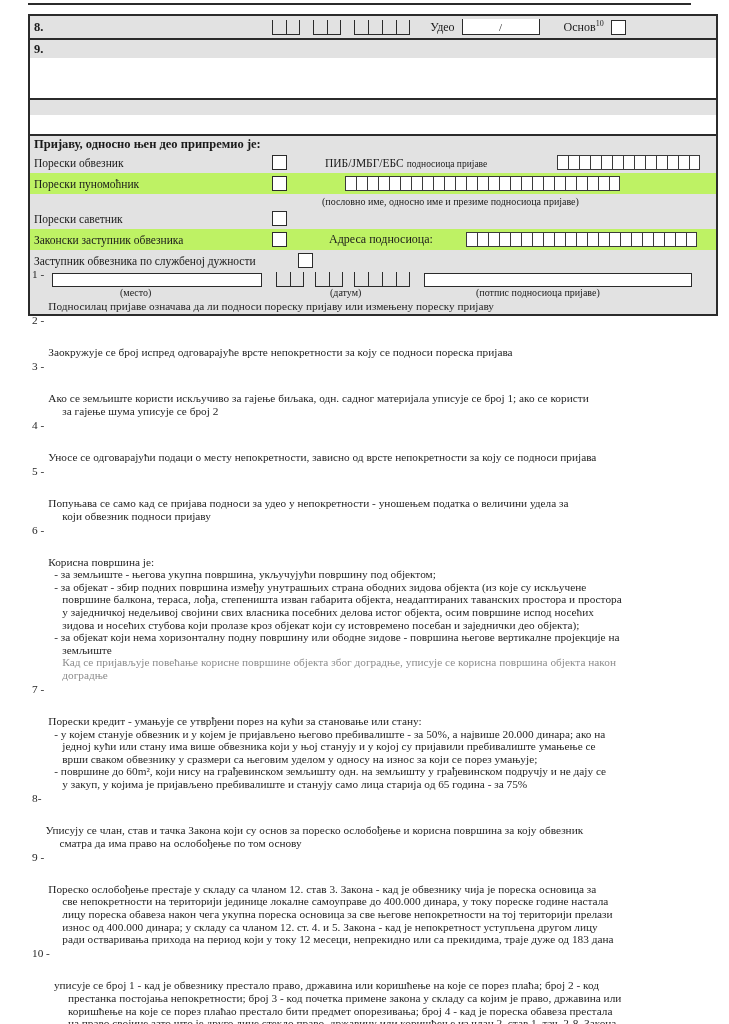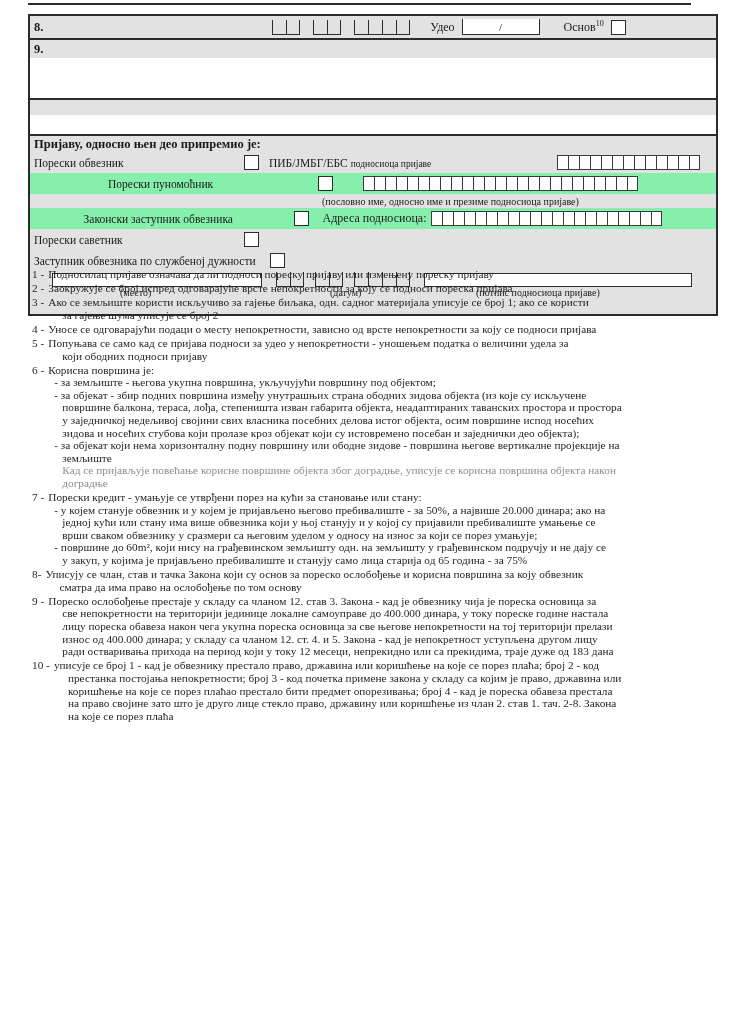--- a/index.html
+++ b/index.html
@@ -99,22 +99,23 @@
     padding: 0 4px;
     background: #e2e2e2;
     font-weight: bold;
     font-size: 12.5px;
   }
 
   .prep-row {
     height: 21px;
     padding: 0 4px;
     background: #e2e2e2;
-  }
-  .prep-row.alt { background: #86efac; justify-content: center; }
+    gap: 28px;
+  }
+  .prep-row.alt { background: #bef264; }
 
   .prep-label {
     font-size: 11.5px;
     width: 210px;
     flex: 0 0 auto;
     white-space: nowrap;
   }
   .prep-label.wide { width: auto; padding-right: 14px; }
 
   
@@ -238,21 +239,21 @@
   }
   .note {
     display: flex;
     margin-bottom: 1.5px;
   }
   .note .marker {
     flex: 0 0 auto;
     white-space: nowrap;
     padding-right: 4px;
   }
-  .note .body { flex: 1 1 auto; }
+  .note .body { flex: 1 1 auto; margin-top: 32px; }
   .sub {
     padding-left: 8px;
     text-indent: -2px;
   }
   .cont { padding-left: 14px; }
   .faded { color: #8d8d8d; }
 </style>
 </head>
 <body>
 
@@ -358,20 +359,25 @@
           <span class="cell"></span>
           <span class="cell"></span>
           <span class="cell"></span>
       </span>
     </div>
 
     <div class="row" style="height:14px;background:#e2e2e2;">
       <span style="font-size:10px;margin-left:292px;">(пословно име, односно име и презиме подносиоца пријаве)</span>
     </div>
 
+    <div class="row prep-row">
+      <span class="prep-label">Порески саветник</span>
+      <span class="cbox"></span>
+    </div>
+
     <div class="row prep-row alt">
       <span class="prep-label">Законски заступник обвезника</span>
       <span class="cbox"></span>
       <span class="field-caption" style="font-size:12px;margin-left:14px;">Адреса подносиоца:</span>
       <span class="comb" style="margin-left:4px;">
         <span class="cell"></span>
           <span class="cell"></span>
           <span class="cell"></span>
           <span class="cell"></span>
           <span class="cell"></span>
@@ -388,25 +394,20 @@
           <span class="cell"></span>
           <span class="cell"></span>
           <span class="cell"></span>
           <span class="cell"></span>
           <span class="cell"></span>
           <span class="cell"></span>
       </span>
     </div>
 
     <div class="row prep-row">
-      <span class="prep-label">Порески саветник</span>
-      <span class="cbox"></span>
-    </div>
-
-    <div class="row prep-row">
       <span class="prep-label wide">Заступник обвезника по службеној дужности</span>
       <span class="cbox"></span>
     </div>
 
     <div class="sig-row">
       <span class="sig-line" style="width:210px;margin-left:18px;"></span>
       <span class="date-comb" style="margin-left:14px;gap:11px;">
         <span class="grp">
           <span class="cell"></span>
           <span class="cell"></span>
@@ -461,21 +462,21 @@
       <span class="marker">4 -</span>
       <span class="body">
         <div>Уносе се одговарајући подаци о месту непокретности, зависно од врсте непокретности за коју се подноси пријава</div>
       </span>
     </div>
 
     <div class="note">
       <span class="marker">5 -</span>
       <span class="body">
         <div>Попуњава се само кад се пријава подноси за удео у непокретности - уношењем  податка о величини  удела за</div>
-        <div class="cont">који ободних подноси пријаву</div>
+        <div class="cont">који обвезник подноси пријаву</div>
       </span>
     </div>
 
     <div class="note">
       <span class="marker">6 -</span>
       <span class="body">
         <div>Корисна површина је:</div>
         <div class="sub">- за земљиште - његова укупна површина, укључујући површину под објектом;</div>
         <div class="sub">- за објекат - збир подних површина између унутрашњих страна ободних  зидова објекта (из које су  искључене</div>
         <div class="cont">површине балкона, тераса, лођа, степеништа изван габарита објекта, неадаптираних таванских простора и простора</div>

